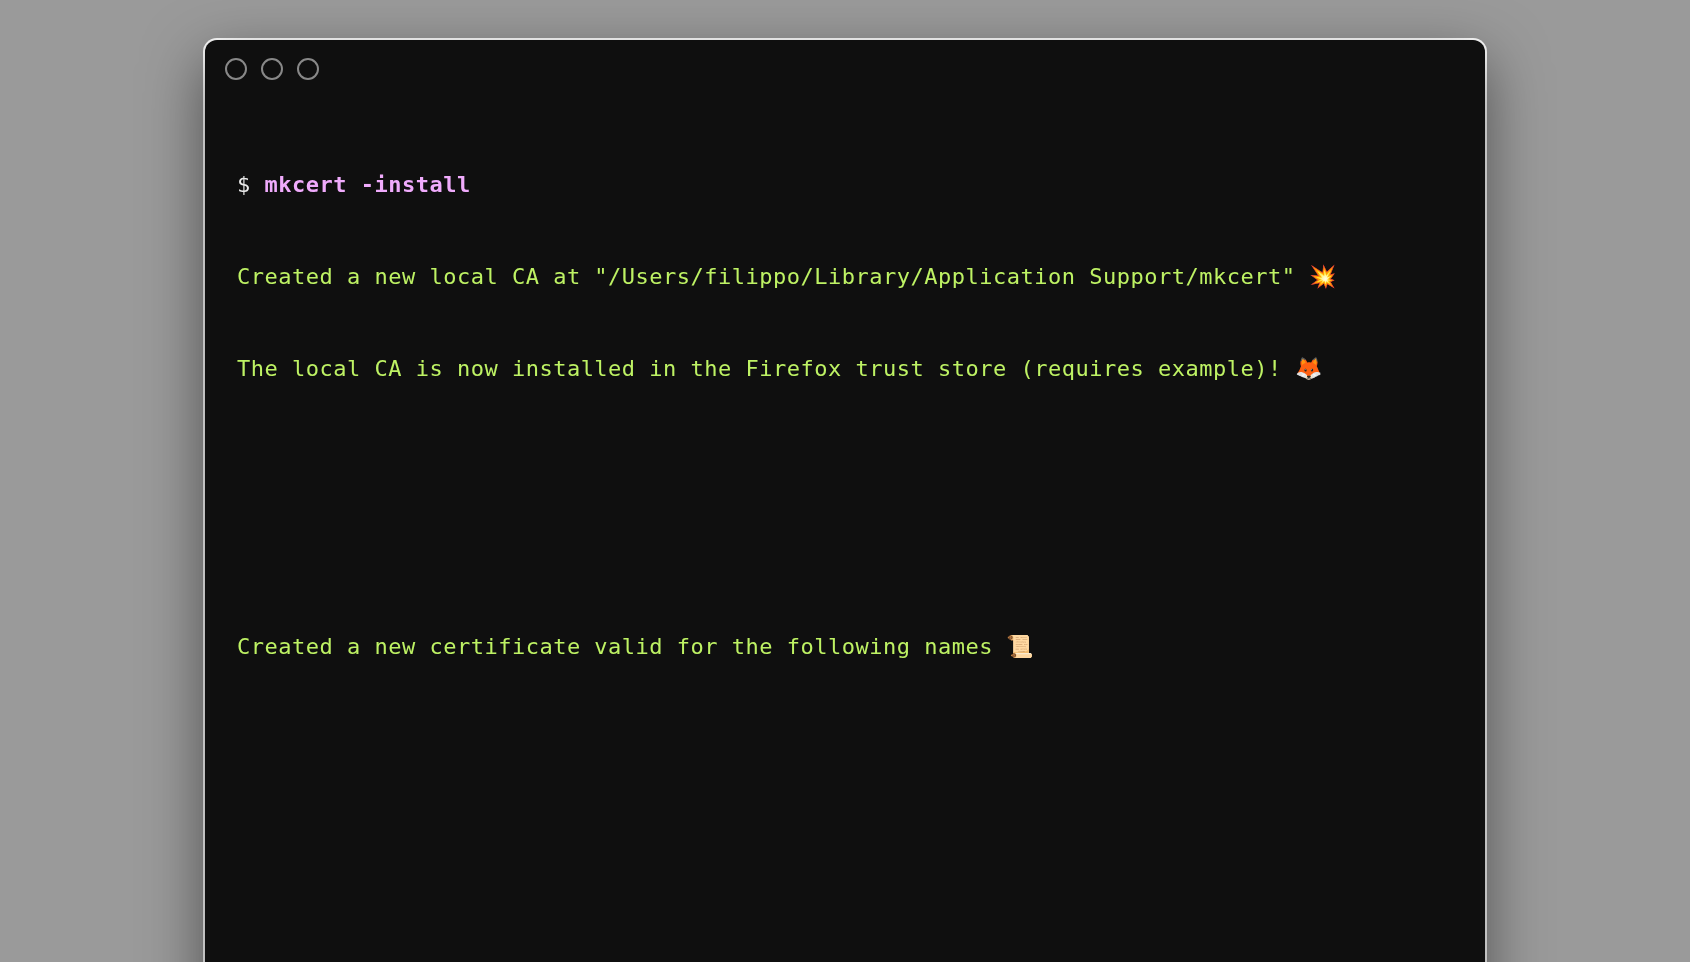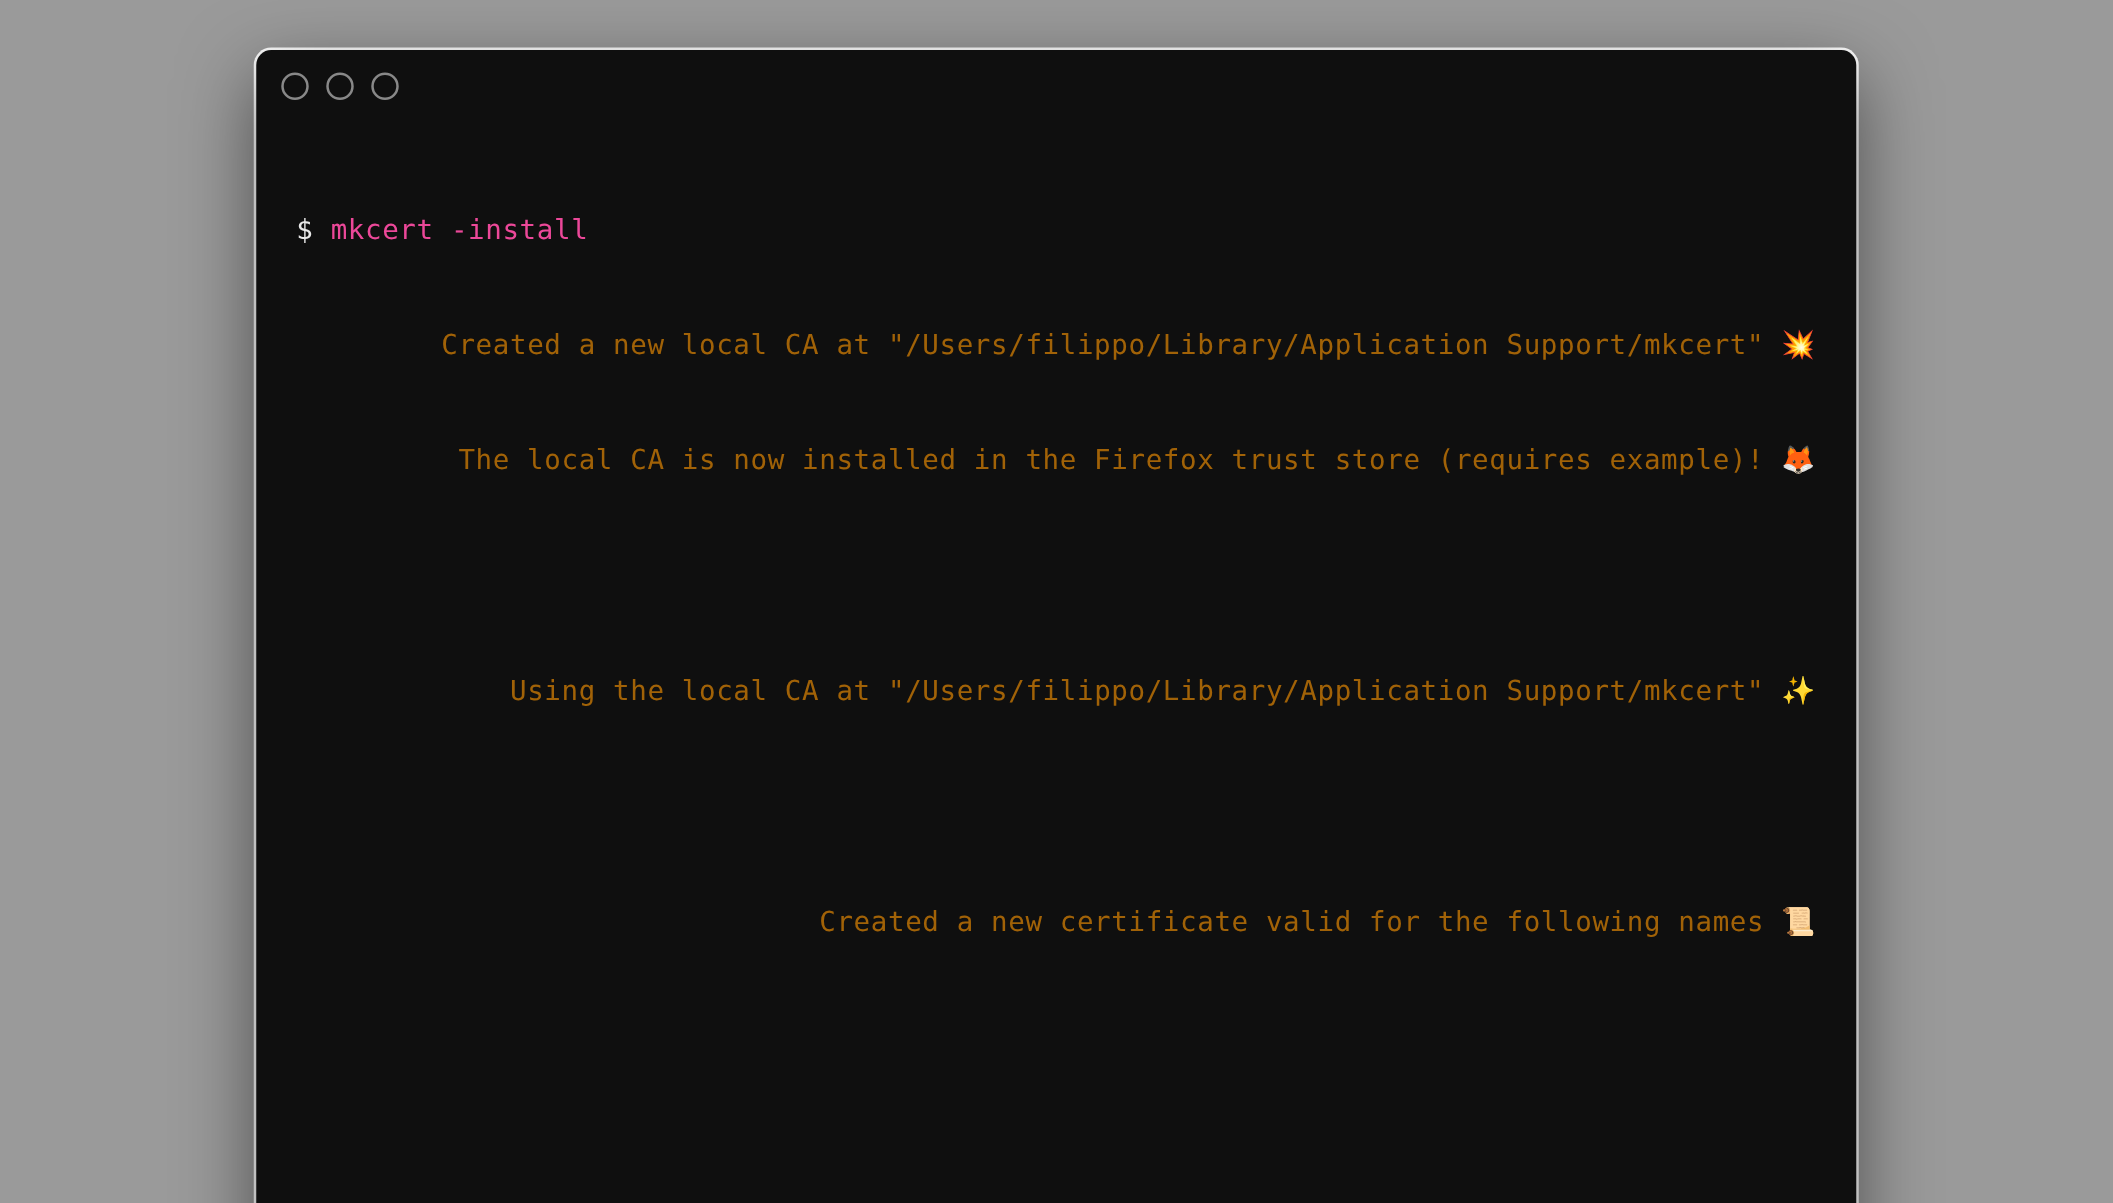--- a/index.html
+++ b/index.html
@@ -49,26 +49,26 @@
       color: #e8e8e8;
       white-space: pre-wrap;
       letter-spacing: 0.5px;
     }
 
     .prompt {
       color: #e8e8e8;
     }
 
     .command {
-      color: #ec4899;
+      color: #f0abfc;
+      font-weight: bold;
     }
 
     .output {
-      color: #a16207;
-      text-align: right;
+      color: #bef264;
     }
 
     .line {
       display: block;
     }
 
     .blank-line {
       height: 1.4em;
     }
   </style>
@@ -79,21 +79,20 @@
   <div class="titlebar">
     <div class="traffic-light"></div>
     <div class="traffic-light"></div>
     <div class="traffic-light"></div>
   </div>
   <div class="terminal-body">
     <span class="line"><span class="prompt">$ </span><span class="command">mkcert -install</span></span>
     <span class="line output">Created a new local CA at "/Users/filippo/Library/Application Support/mkcert" 💥</span>
     <span class="line output">The local CA is now installed in the Firefox trust store (requires example)! 🦊</span>
     <div class="blank-line"></div>
-    <span class="line output">Using the local CA at "/Users/filippo/Library/Application Support/mkcert" ✨</span>
     <div class="blank-line"></div>
     <span class="line output">Created a new certificate valid for the following names 📜</span>
     
     
     
     
     
     
     
     

